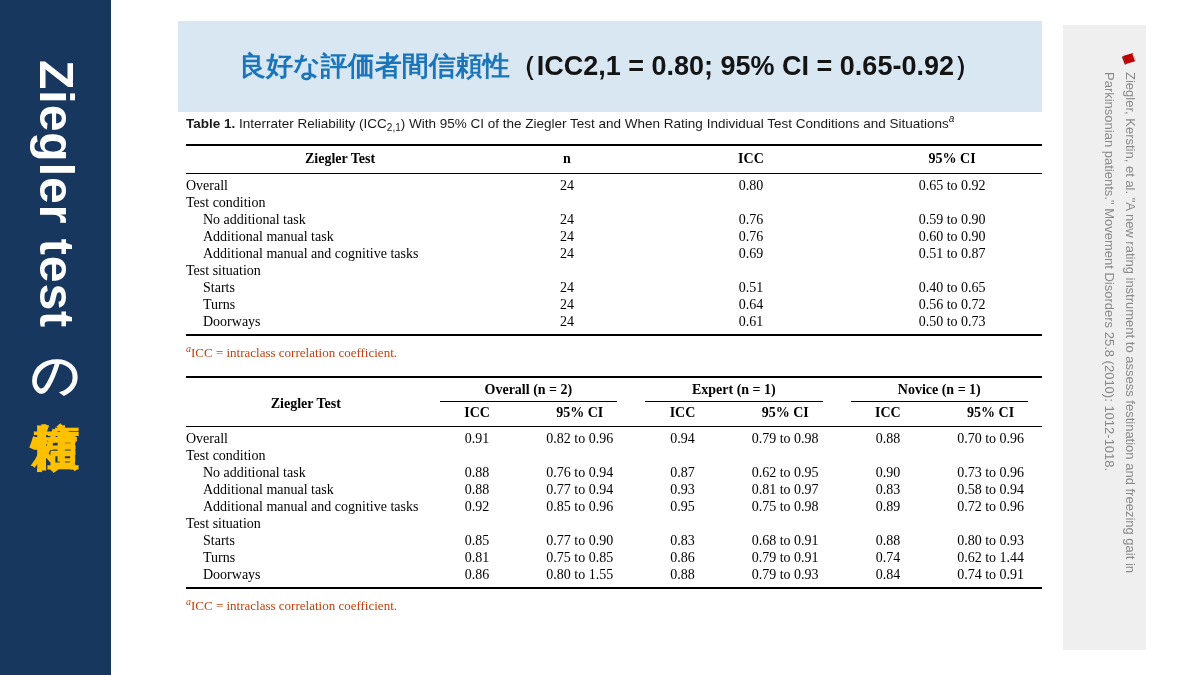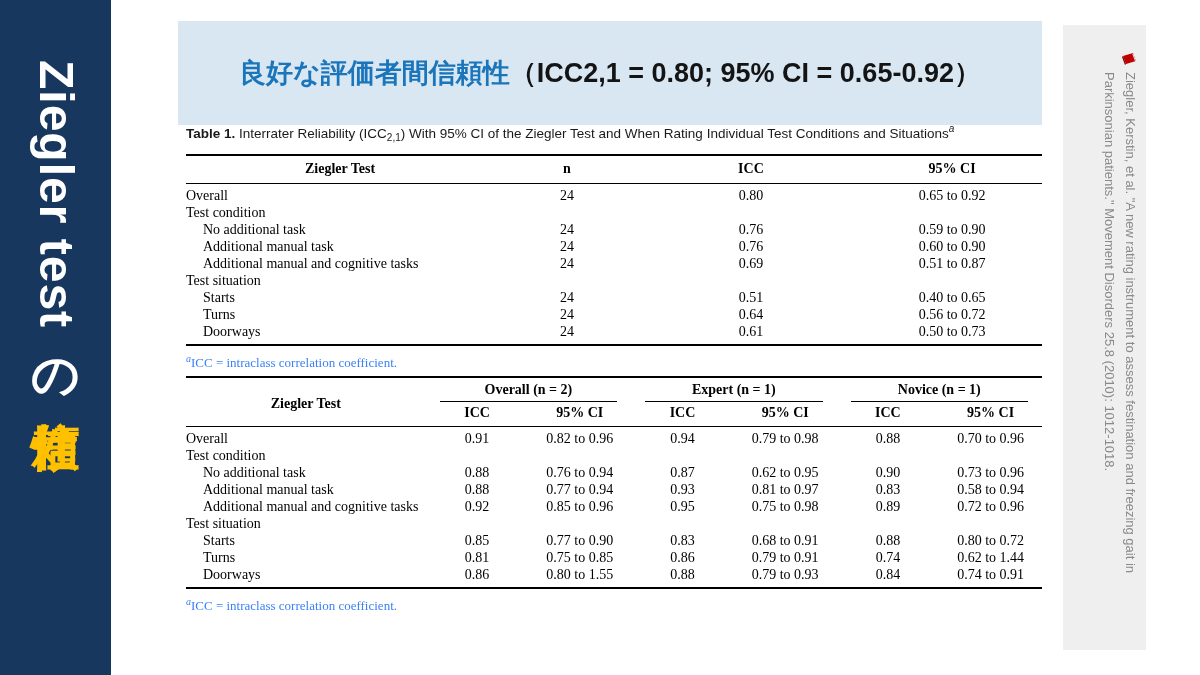--- a/index.html
+++ b/index.html
@@ -16,31 +16,31 @@
   }
   .sidebar-title {
     writing-mode:vertical-rl; text-orientation:mixed;
     margin-top:60px; font-weight:bold; font-size:48px; line-height:1.0;
     letter-spacing:1px; color:#ffffff; white-space:nowrap;
   }
   .sidebar-title .jp-accent { color:#FFC000; }
 
   
   .header-box {
-    position:absolute; left:178px; top:21px; width:864px; height:104px;
+    position:absolute; left:178px; top:21px; width:864px; height:91px;
     background:#D9E7F3; display:flex; flex-direction:column;
     justify-content:center; align-items:center; row-gap:1px;
   }
   .header-line { font-size:27px; line-height:1.35; white-space:nowrap; }
   .header-line .hl-jp { color:#1B75BB; font-weight:bold; }
   .header-line .hl-detail { color:#141414; font-weight:bold; }
 
   
   .table-block { position:absolute; left:186px; width:856px; color:#000; }
-  #table1-block { top:122px; }
+  #table1-block { top:112px; }
   #table3-block { top:376px; }
 
   .tbl-title {
     font-family:"Liberation Sans", sans-serif; font-size:13.5px;
     color:#1a1a1a; line-height:1.35; margin-bottom:9px;
   }
   .tbl-title b { font-weight:bold; }
   .tbl-title sub { font-size:10px; }
   .tbl-title sup { font-size:10px; font-style:italic; }
 
@@ -61,21 +61,21 @@
   #table3 .grp-row .grp-inner {
     border-bottom:1.4px solid #000; padding:0 0 3px; margin:0 14px;
     font-weight:bold;
   }
   #table3 .sub-row th { border-bottom:1.5px solid #000; padding:3px 0 5px; }
   #table3 th.rowhead { border-bottom:1.5px solid #000; }
   #table1 tbody tr:first-child td, #table3 tbody tr:first-child td { padding-top:3px; }
   #table1 tbody tr:last-child td, #table3 tbody tr:last-child td { padding-bottom:4px; }
 
   .footnote {
-    font-family:"Liberation Serif", serif; font-size:13px; color:#3b82f6;
+    font-family:"Liberation Serif", serif; font-size:13px; color:#c2410c;
     margin-top:7px;
   }
   .footnote sup { font-size:10px; font-style:italic; }
 
   
   .right-panel {
     position:absolute; left:1063px; top:25px; width:83px; height:625px;
     background:#EFEFEF;
   }
   .book-icon { position:absolute; top:27px; right:9px; width:17px; height:15px; }
@@ -264,21 +264,21 @@
             <td class="val"></td>
             <td class="val"></td>
           </tr>
           <tr>
             <td class="lbl ind">Starts</td>
             <td class="val">0.85</td>
             <td class="val">0.77 to 0.90</td>
             <td class="val">0.83</td>
             <td class="val">0.68 to 0.91</td>
             <td class="val">0.88</td>
-            <td class="val">0.80 to 0.72</td>
+            <td class="val">0.80 to 0.93</td>
           </tr>
           <tr>
             <td class="lbl ind">Turns</td>
             <td class="val">0.81</td>
             <td class="val">0.75 to 0.85</td>
             <td class="val">0.86</td>
             <td class="val">0.79 to 0.91</td>
             <td class="val">0.74</td>
             <td class="val">0.62 to 1.44</td>
           </tr>

